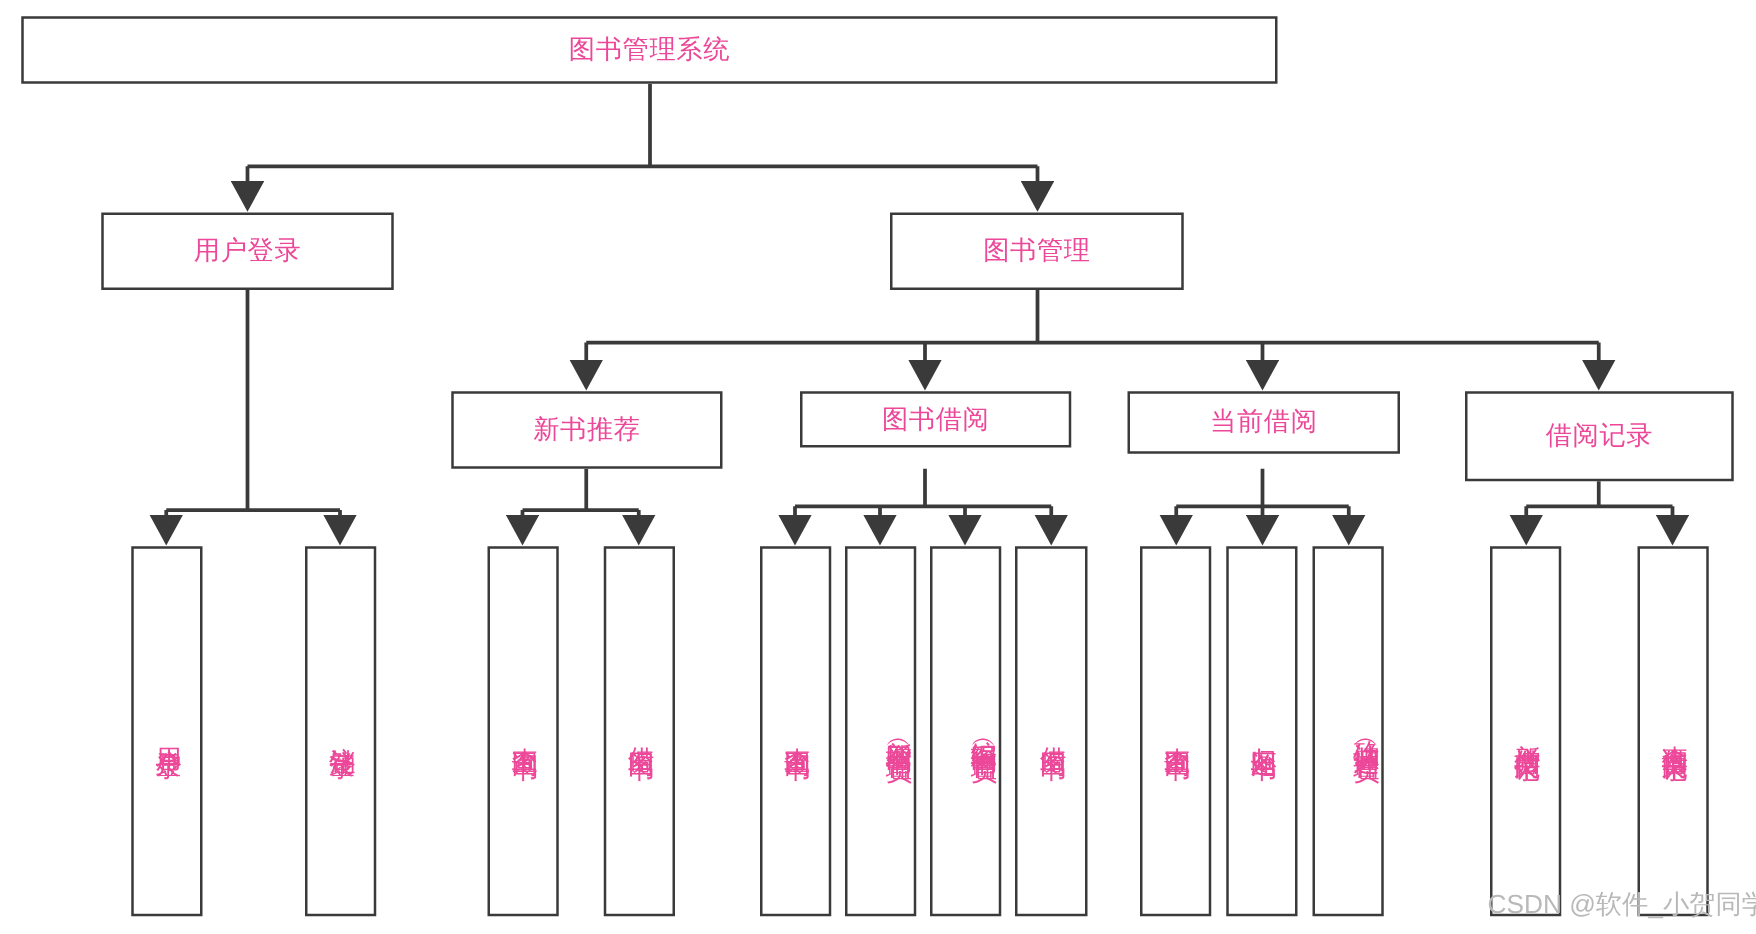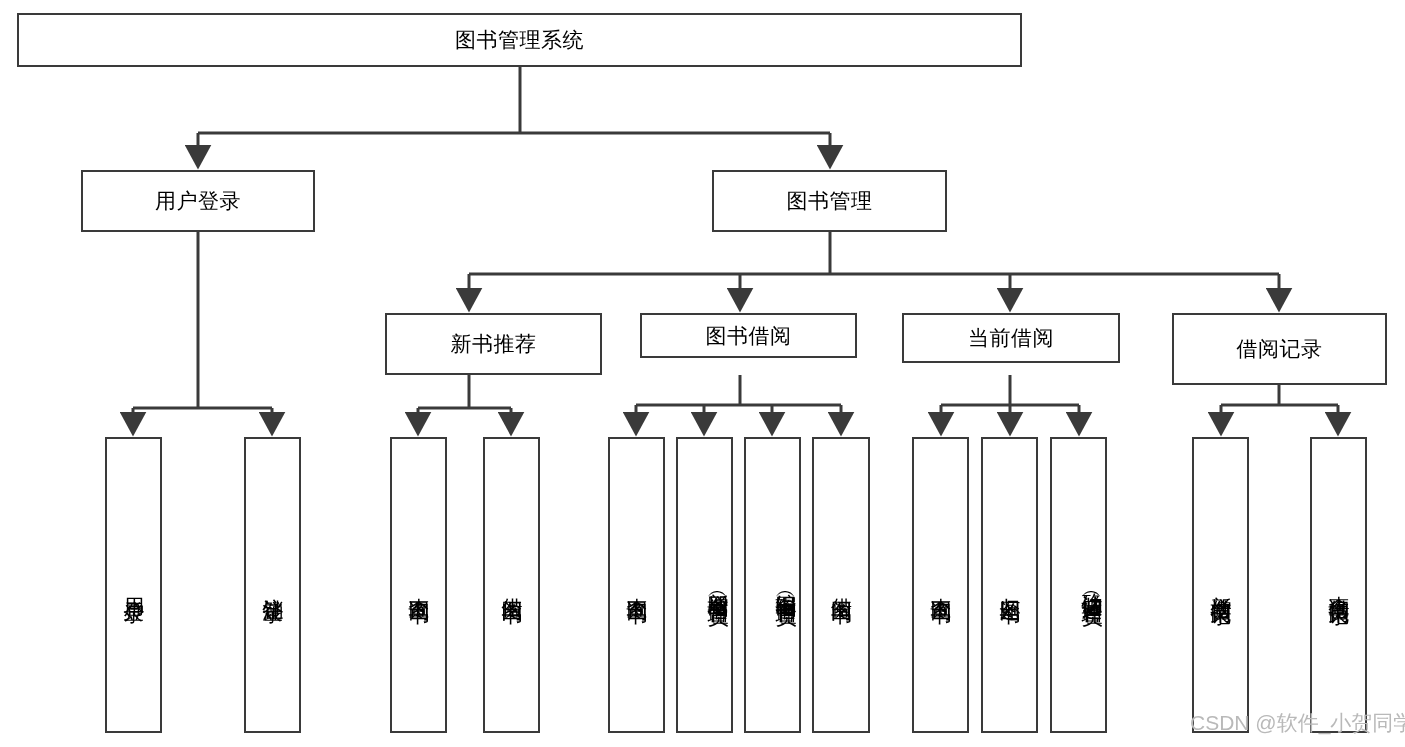--- a/index.html
+++ b/index.html
@@ -25,21 +25,21 @@
     height: 747px;
   }
   .node {
     position: absolute;
     box-sizing: border-box;
     background: #ffffff;
     border: 2.5px solid #3a3a3a;
     display: flex;
     align-items: center;
     justify-content: center;
-    color: #000000;
+    color: #ec4899;
     z-index: 2;
   }
   .node-h {
     font-size: 21px;
     letter-spacing: 0.5px;
     line-height: 1.1;
   }
   .node-v {
     writing-mode: vertical-rl;
     text-orientation: upright;
@@ -129,21 +129,21 @@
     <span>图书管理系统</span>
   </div>
 
   <div class="node node-h" style="left:81px; top:170px; width:234px; height:62px;">
     <span>用户登录</span>
   </div>
   <div class="node node-h" style="left:712px; top:170px; width:235px; height:62px;">
     <span>图书管理</span>
   </div>
 
-  <div class="node node-h" style="left:361px; top:313px; width:217px; height:62px;margin-left:24px;">
+  <div class="node node-h" style="left:361px; top:313px; width:217px; height:62px;">
     <span>新书推荐</span>
   </div>
   <div class="node node-h" style="left:640px; top:313px; width:217px; height:45px;">
     <span>图书借阅</span>
   </div>
   <div class="node node-h" style="left:902px; top:313px; width:218px; height:50px;">
     <span>当前借阅</span>
   </div>
   <div class="node node-h" style="left:1172px; top:313px; width:215px; height:72px;">
     <span>借阅记录</span>

